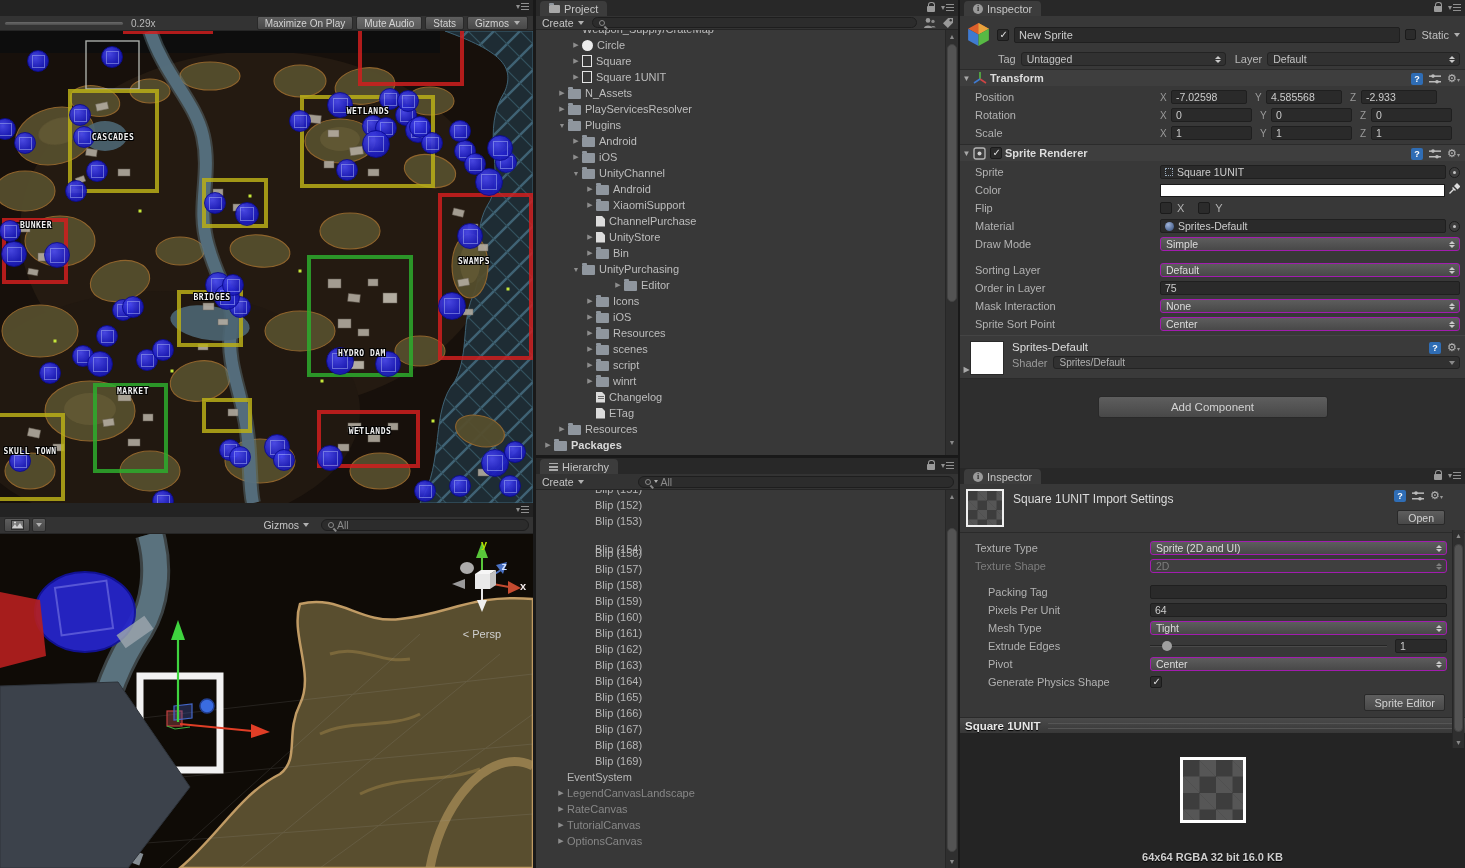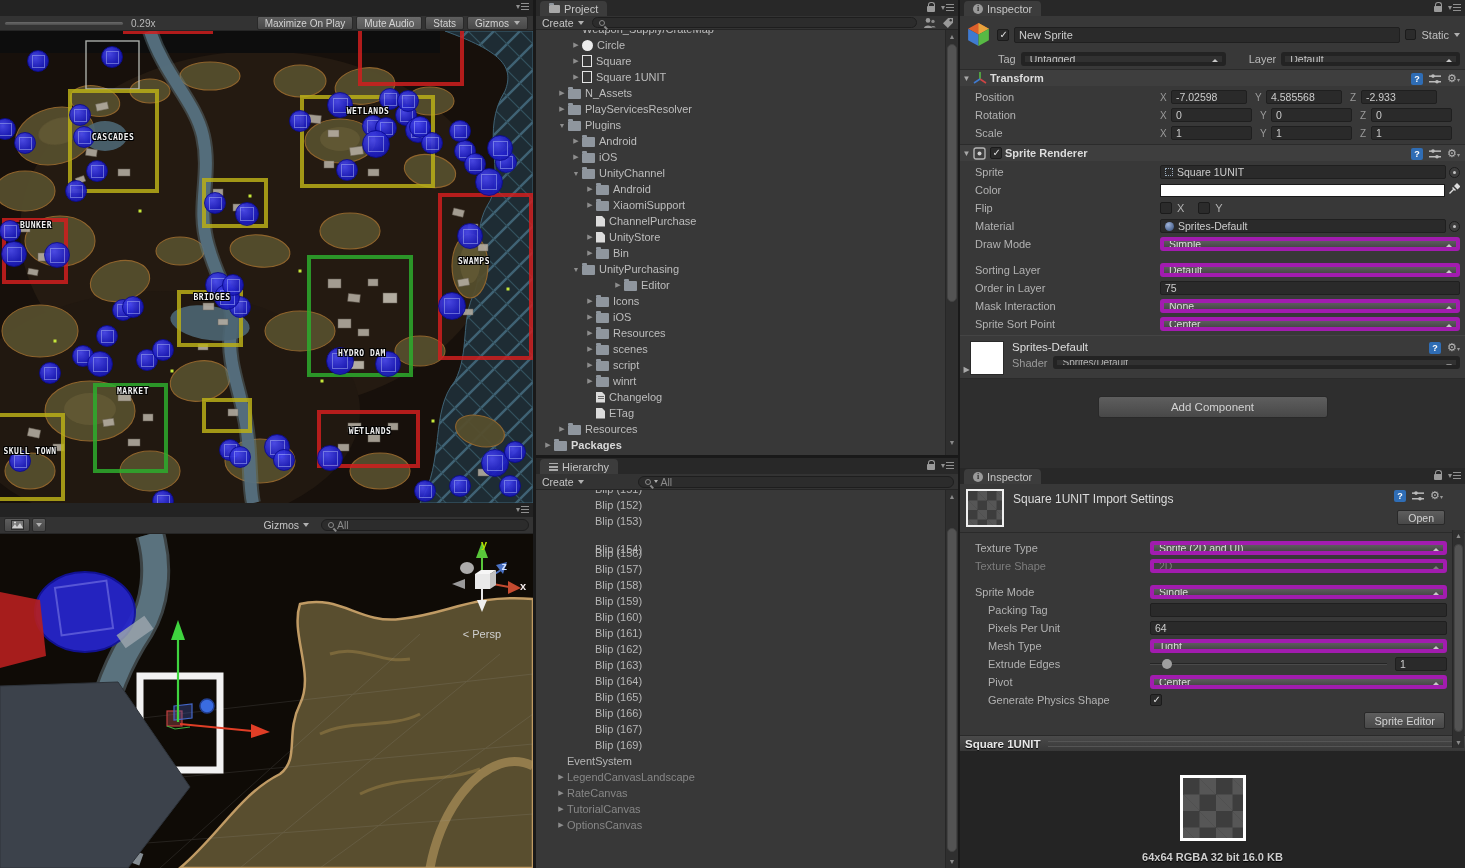--- a/index.html
+++ b/index.html
@@ -32,21 +32,21 @@
 .icon-circle{width:11px;height:11px;border-radius:50%;background:#ececec}
 .icon-square{width:10px;height:12px;border:1.5px solid #e4e4e4;background:transparent}
 .icon-file{width:9px;height:11px;background:#dcdcdc;clip-path:polygon(0 0,62% 0,100% 32%,100% 100%,0 100%)}
 .icon-doc{width:9px;height:11px;background:#dcdcdc;clip-path:polygon(0 0,62% 0,100% 32%,100% 100%,0 100%);position:relative}
 .icon-doc::after{content:'';position:absolute;left:1.5px;top:4px;width:6px;height:5px;background:repeating-linear-gradient(to bottom,#6e6e6e 0,#6e6e6e 1px,transparent 1px,transparent 2.5px)}
 
 .sbtrack{background:#2f2f2f;border-left:1px solid #272727;position:absolute}
 .sbthumb{position:absolute;left:1px;right:1px;background:#535353;border:1px solid #434343;border-radius:6px}
 .sbarr{position:absolute;left:0;right:0;text-align:center;color:#8a8a8a;font-size:7px;line-height:11px}
 
-.dd{background:linear-gradient(#5d5d5d,#484848);border:4px solid #a21caf;border-radius:3px;height:14px;display:flex;align-items:center;font-size:10.5px;color:#dcdcdc;padding:0 5px;position:relative;overflow:hidden}
+.dd{background:linear-gradient(#5d5d5d,#484848);border:1px solid #a21caf;border-radius:3px;height:14px;display:flex;align-items:center;font-size:10.5px;color:#dcdcdc;padding:0 5px;position:relative;overflow:hidden}
 .dd.flat{background:#313131;border-color:#232323;color:#c4c4c4}
 .dd.disabled{background:#3f3f3f;color:#7d7d7d}
 .spin{position:absolute;right:4px;top:2.5px;display:flex;flex-direction:column;gap:1.5px}
 .spin i{width:0;height:0;border-left:3px solid transparent;border-right:3px solid transparent}
 .spin .up{border-bottom:3px solid #c9c9c9}
 .spin .dn{border-top:3px solid #c9c9c9}
 .dd.disabled .spin .up{border-bottom-color:#7d7d7d}.dd.disabled .spin .dn{border-top-color:#7d7d7d}
 .tf{background:#2a2a2a;border:1px solid #1f1f1f;border-radius:2px;height:14px;font-size:10.5px;color:#cccccc;display:flex;align-items:center;padding:0 4px}
 .of{background:#2a2a2a;border:1px solid #1f1f1f;border-radius:2px;height:14px;font-size:10.5px;color:#cccccc;display:flex;align-items:center;gap:4px;padding:0 4px}
 .cb{width:12px;height:12px;background:#2b2b2b;border:1px solid #1b1b1b;border-radius:2px;position:relative;flex:none}
@@ -621,20 +621,23 @@
         <div class="trow" style="padding-left: 59px;">
           <span style="color: rgb(182, 182, 182);">Blip (165)</span>
         </div>
         <div class="trow" style="padding-left: 59px;">
           <span style="color: rgb(182, 182, 182);">Blip (166)</span>
         </div>
         <div class="trow" style="padding-left: 59px;">
           <span style="color: rgb(182, 182, 182);">Blip (167)</span>
         </div>
         <div class="trow" style="padding-left: 59px;">
+          <span style="color: rgb(182, 182, 182);">Blip (168)</span>
+        </div>
+        <div class="trow" style="padding-left: 59px;">
           <span style="color: rgb(182, 182, 182);">Blip (169)</span>
         </div>
         <div class="trow" style="padding-left: 31px;">
           <span style="color: rgb(182, 182, 182);">EventSystem</span>
         </div>
         <div class="trow" style="padding-left: 19px;">
           <span class="tarrow">▶</span>
           <span style="color: rgb(135, 135, 135);">LegendCanvasLandscape</span>
         </div>
         <div class="trow" style="padding-left: 19px;">
@@ -687,21 +690,21 @@
     </div>
     <div style="display:flex;align-items:center;gap:5px;margin-top:4px;padding-left:33px">
       <span style="font-size:11px;color:#b8b8b8">Tag</span>
       <div class="dd flat" style="width:205px">
           <span>Untagged</span>
           <span class="spin">
             <i class="up"></i>
             <i class="dn"></i>
           </span>
         </div>
-      <span style="font-size:11px;color:#b8b8b8;margin-left:18px">Layer</span>
+      <span style="font-size:11px;color:#b8b8b8;margin-left:4px">Layer</span>
       <div class="dd flat" style="flex:1">
           <span>Default</span>
           <span class="spin">
             <i class="up"></i>
             <i class="dn"></i>
           </span>
         </div>
     </div>
   </div>
 
@@ -921,30 +924,20 @@
         <span class="plabel" style="width: 175px; color: rgb(125, 125, 125);">Texture Shape</span>
         <div class="dd disabled" style="flex: 1 1 0%;">
           <span>2D</span>
           <span class="spin">
             <i class="up"></i>
             <i class="dn"></i>
           </span>
         </div>
       </div>
       <div style="height: 8px;"></div>
-      <div class="prow" style="padding-right: 18px;">
-        <span class="plabel" style="width: 175px;">Sprite Mode</span>
-        <div class="dd" style="flex: 1 1 0%;">
-          <span>Single</span>
-          <span class="spin">
-            <i class="up"></i>
-            <i class="dn"></i>
-          </span>
-        </div>
-      </div>
       <div class="prow" style="padding-right: 18px; padding-left: 28px;">
         <span class="plabel" style="width: 162px;">Packing Tag</span>
         <div class="tf" style="flex: 1 1 0%;"></div>
       </div>
       <div class="prow" style="padding-right: 18px; padding-left: 28px;">
         <span class="plabel" style="width: 162px;">Pixels Per Unit</span>
         <div class="tf" style="flex: 1 1 0%;">64</div>
       </div>
       <div class="prow" style="padding-right: 18px; padding-left: 28px;">
         <span class="plabel" style="width: 162px;">Mesh Type</span>

